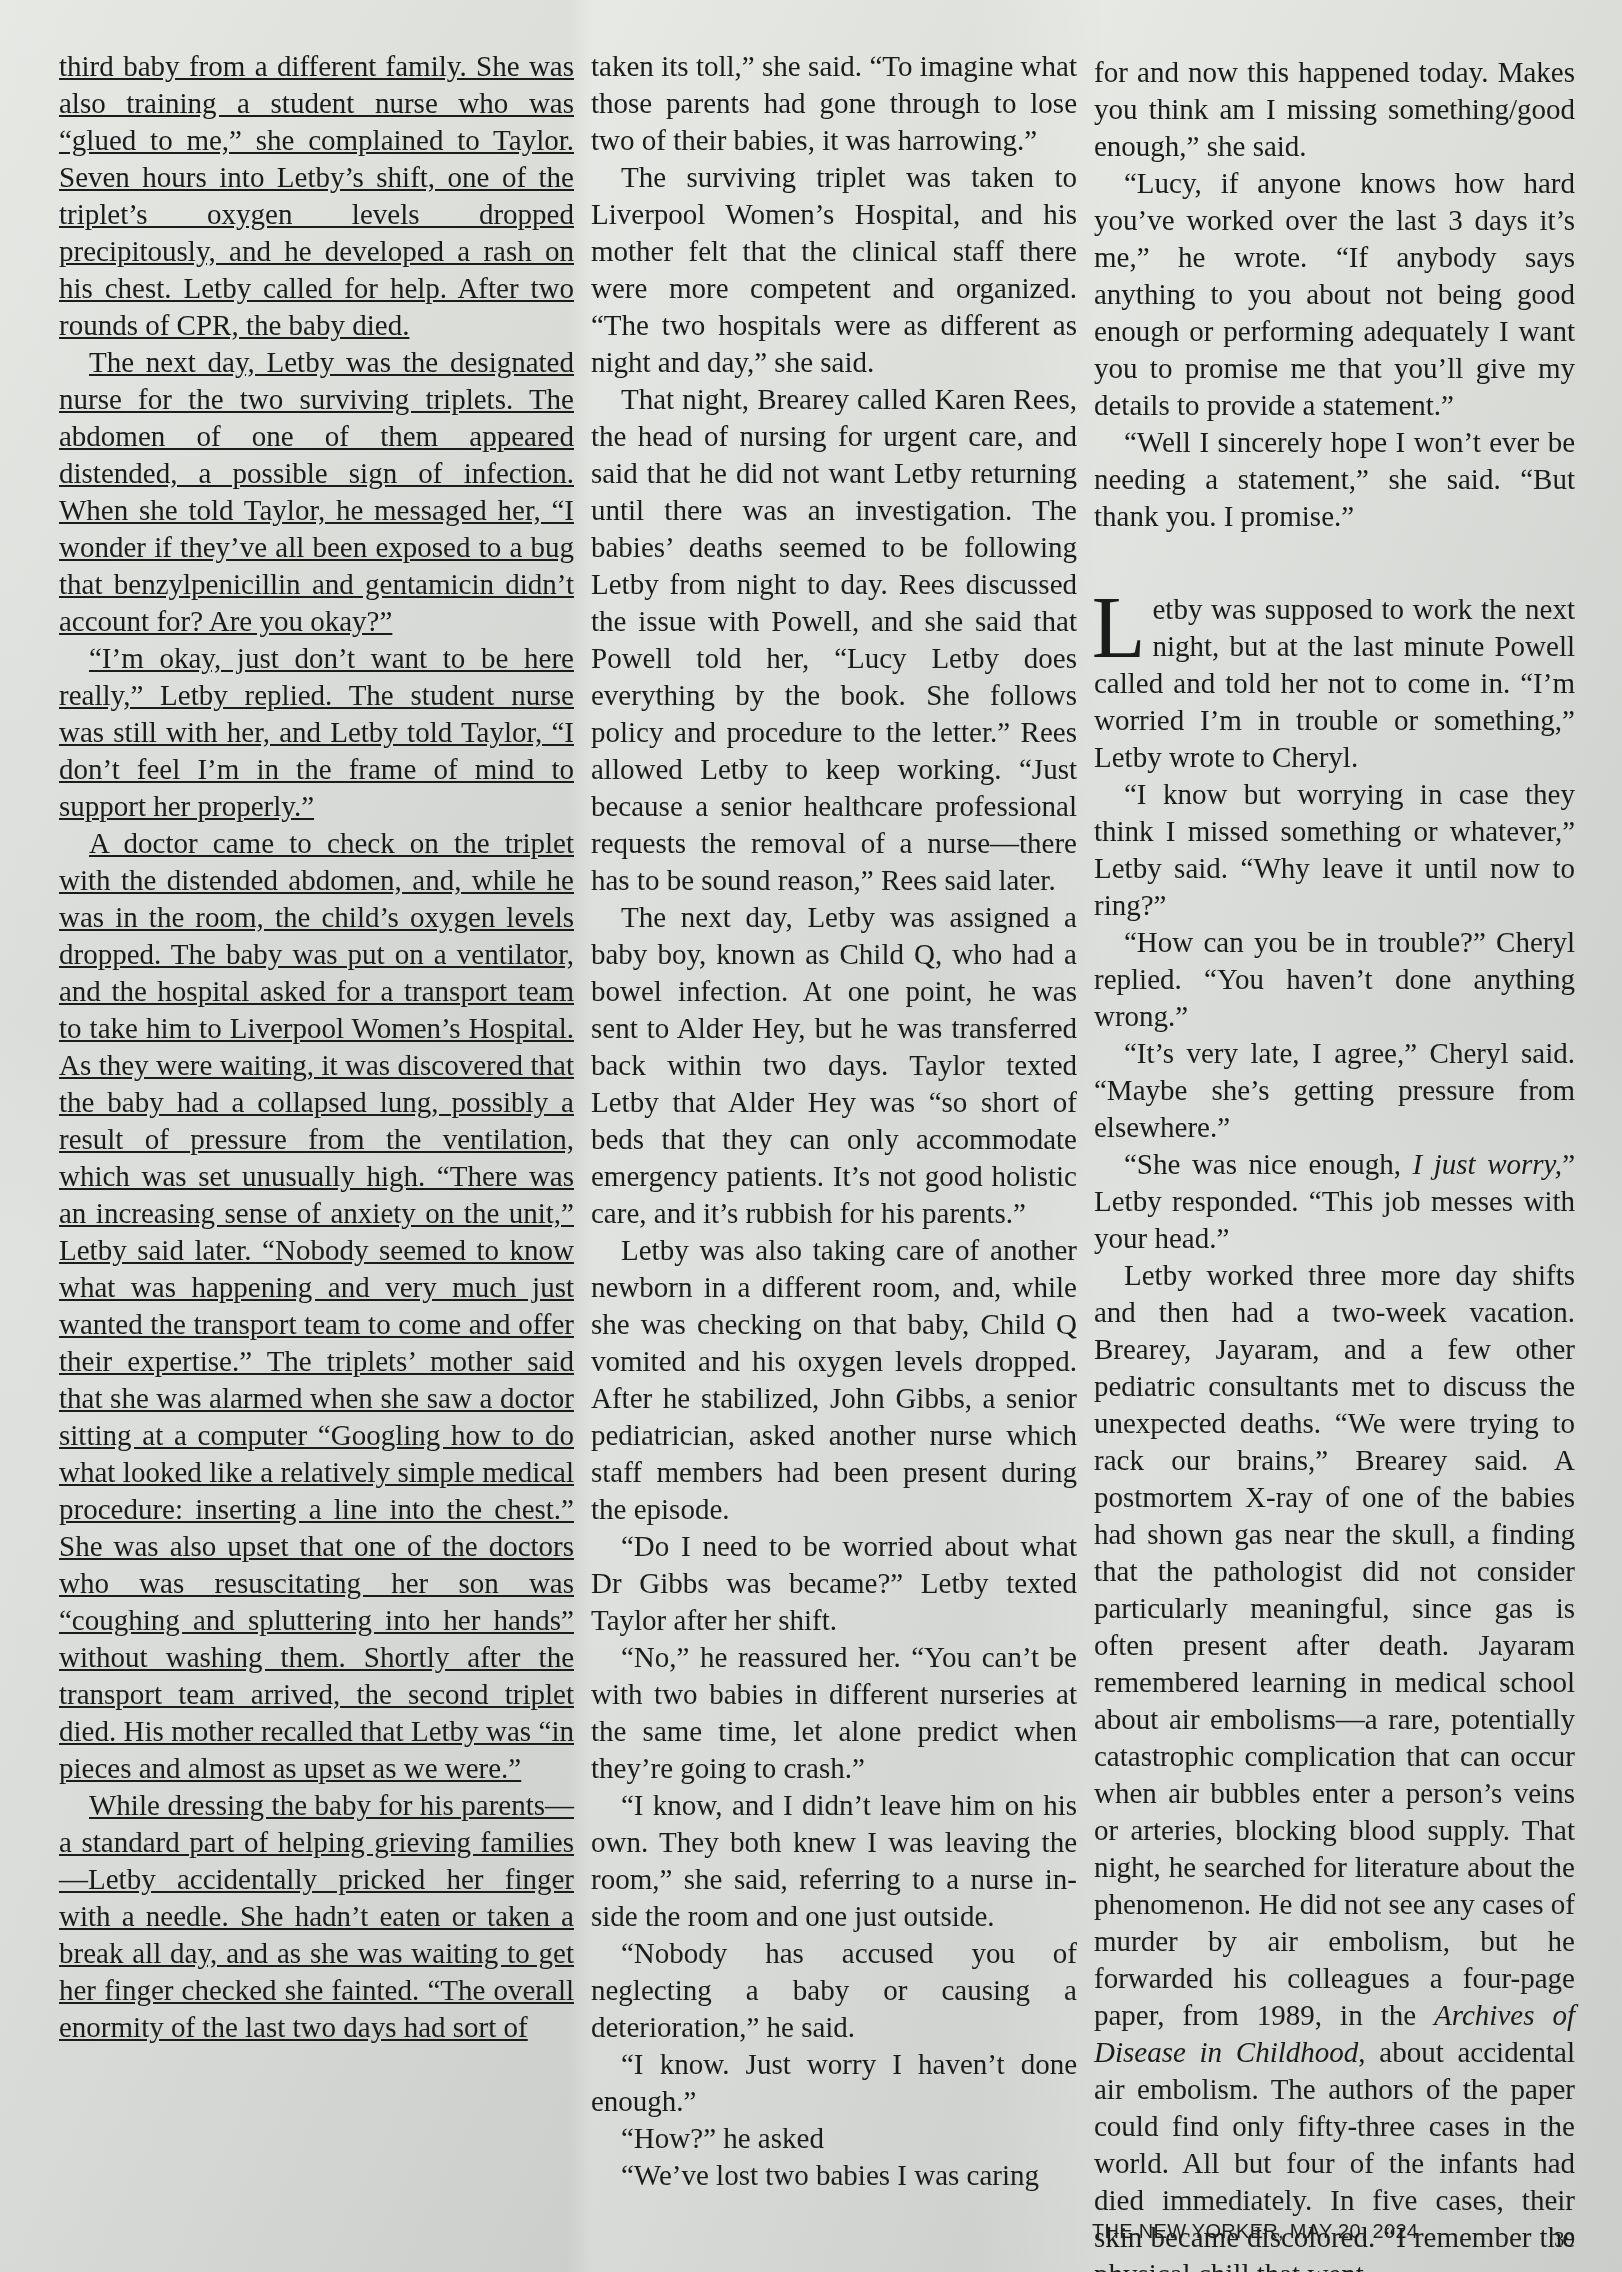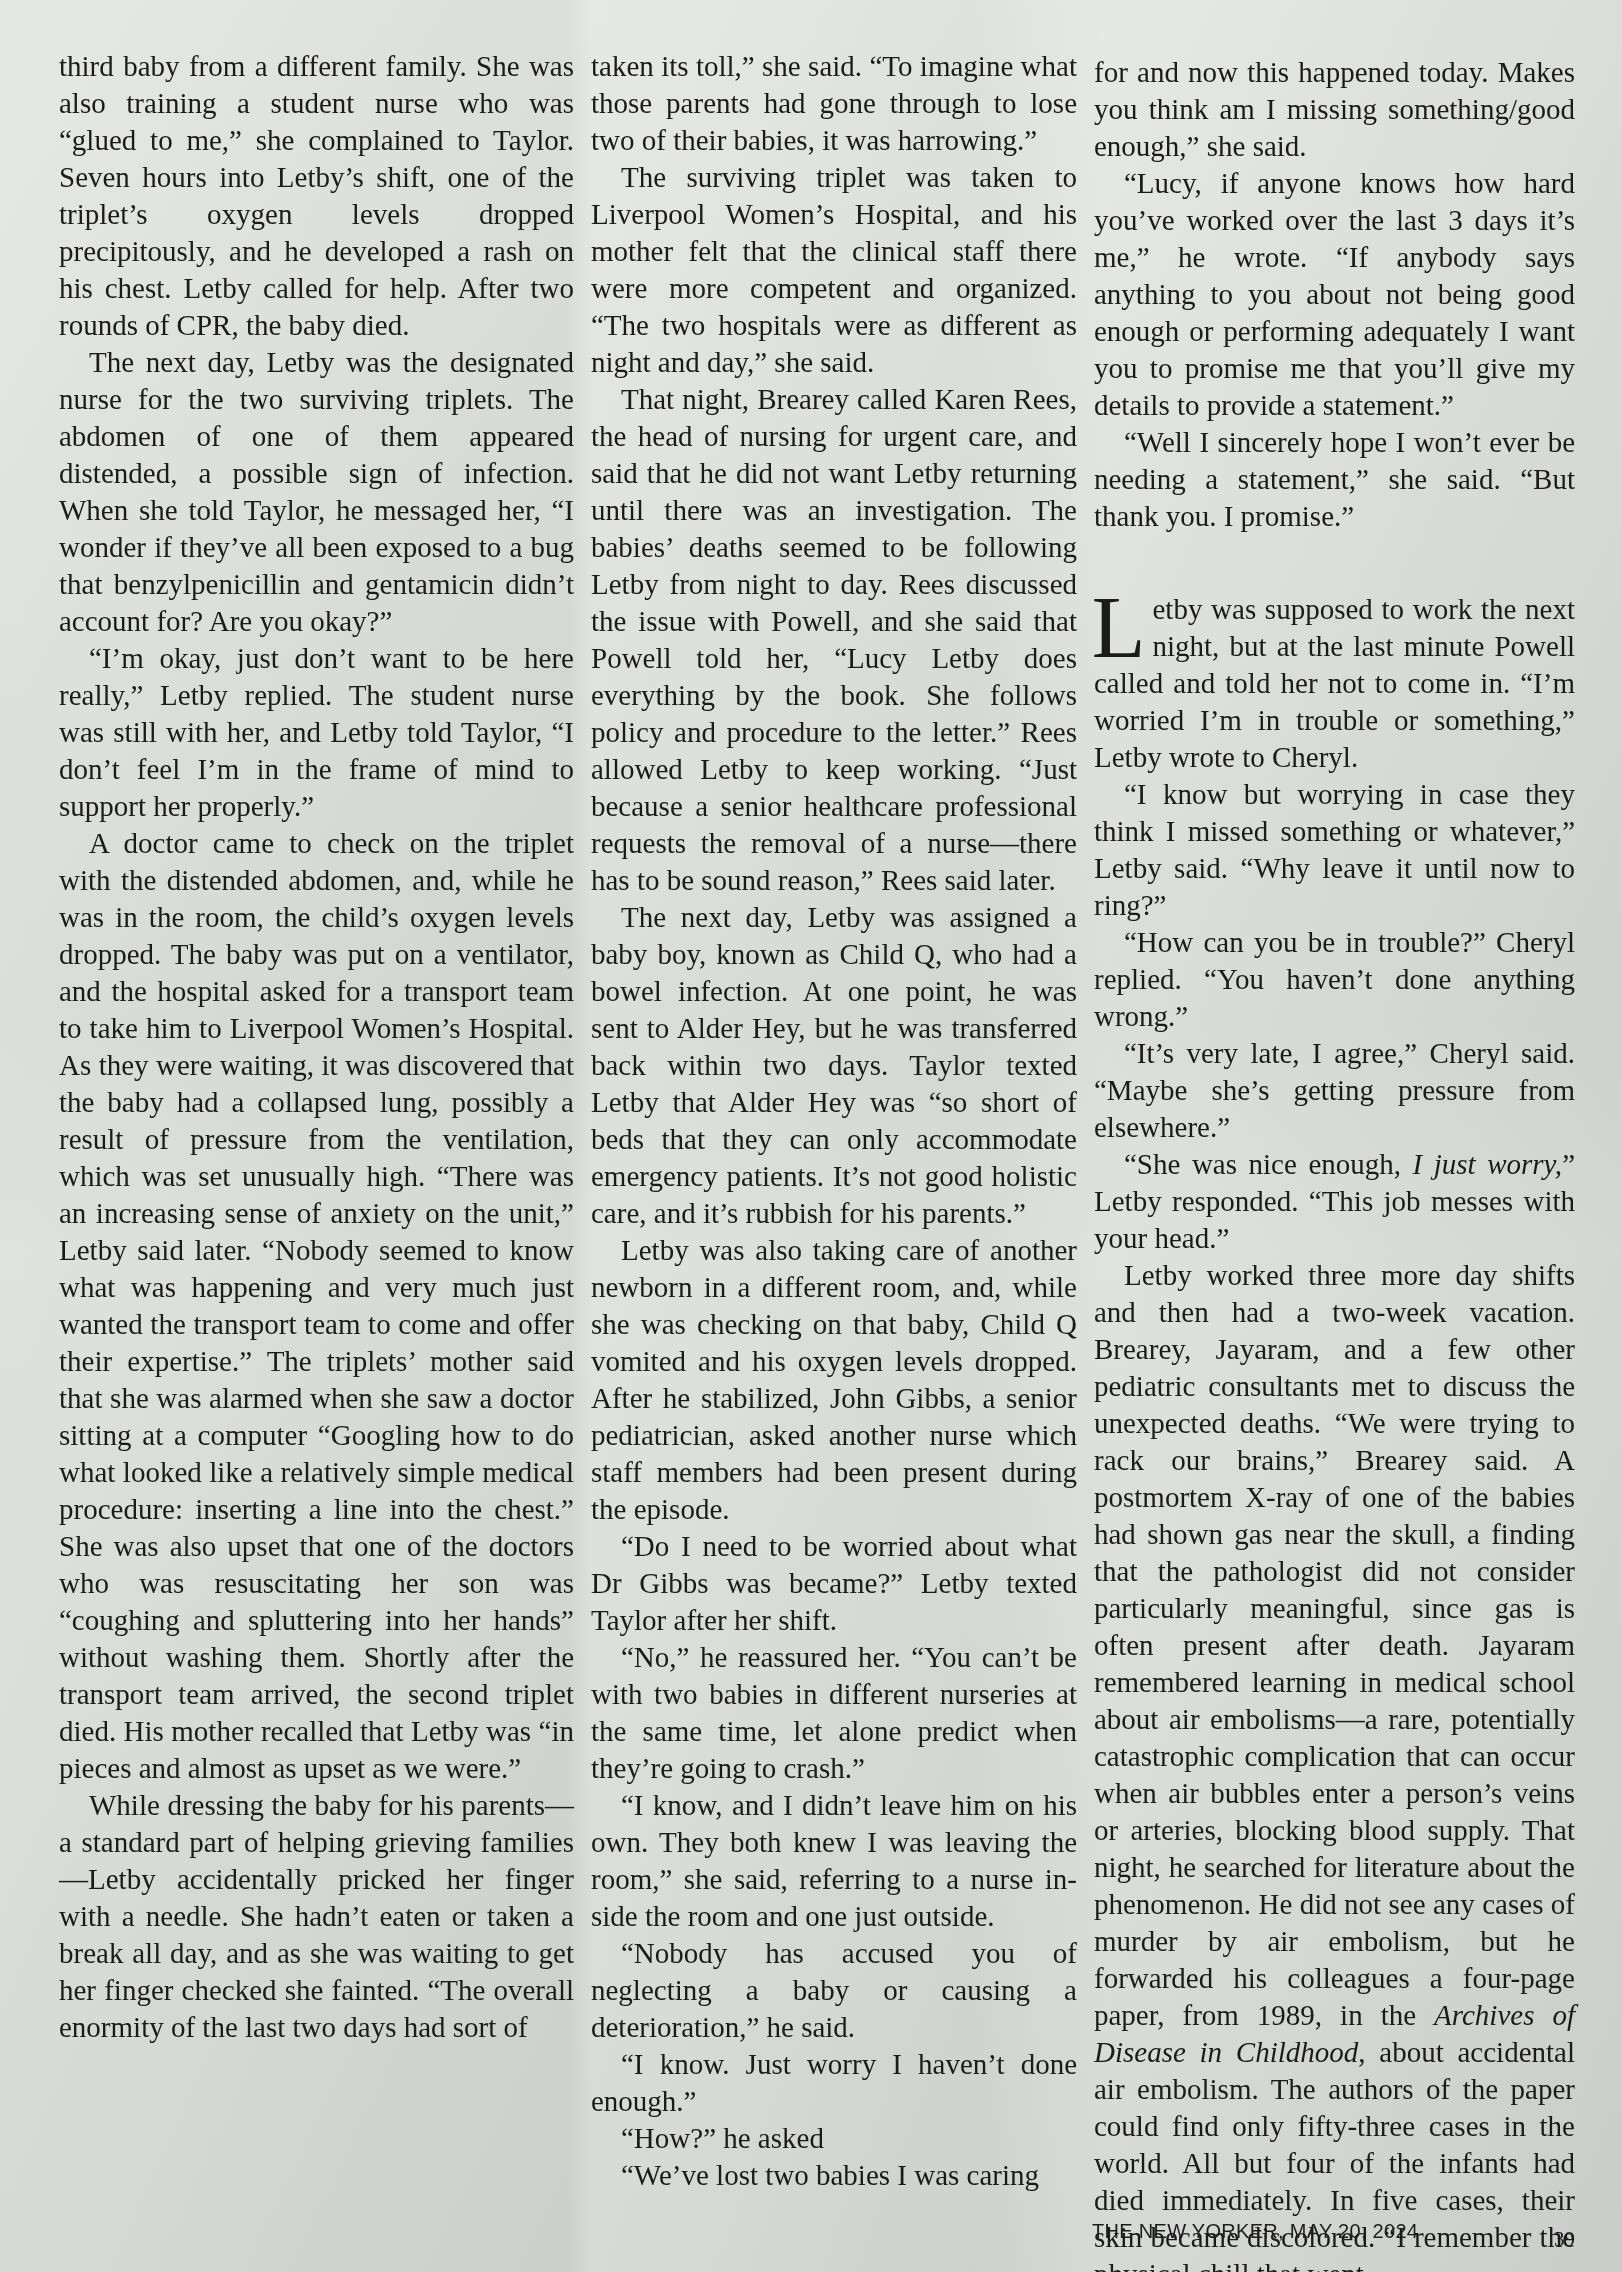--- a/index.html
+++ b/index.html
@@ -12,21 +12,21 @@
     font-family: "Liberation Serif", "DejaVu Serif", serif;
     color: #1b1b1b;
     position: relative;
   }
   .page { position: absolute; left: 0; top: 0; width: 1622px; height: 2273px; }
   .column {
     position: absolute; top: 48px;
     font-size: 29px; line-height: 37px;
     text-align: justify; hyphens: manual;
   }
-  .col1 { left: 59px; width: 515px; }
+  .col1 { left: 59px; width: 515px; text-decoration: underline; }
   .col2 { left: 591px; width: 486px; }
   .col3 { left: 1094px; width: 481px; top: 54px; }
   .column p { margin: 0; text-indent: 30px; }
   .column p.cont { text-indent: 0; }
   .section-break { height: 56px; }
   p.dropcap-para { text-indent: 0; }
   .dropcap {
     float: left; font-size: 88px; line-height: 64px;
     margin: 4.7px 7px 0 -2.3px; font-weight: normal;
   }

